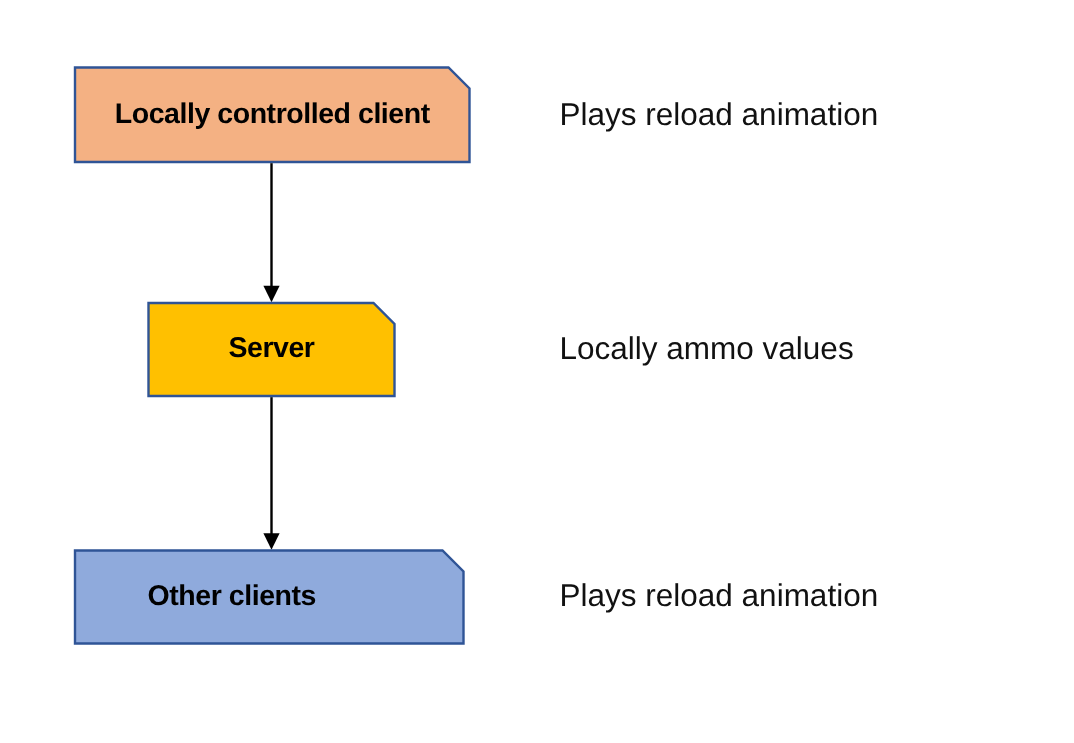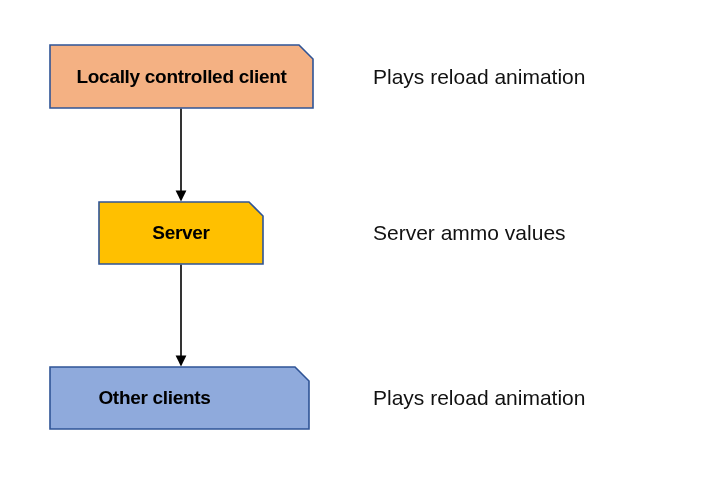--- a/index.html
+++ b/index.html
@@ -71,17 +71,17 @@
   </svg>
 
   <div class="node-label node-label-1">Locally controlled client</div>
 
   <div class="node-label node-label-2">Server</div>
 
   <div class="node-label node-label-3">Other clients</div>
 
   <div class="annotation annotation-1">Plays reload animation</div>
 
-  <div class="annotation annotation-2">Server ammo values</div>
+  <div class="annotation annotation-2">Locally ammo values</div>
 
   <div class="annotation annotation-3">Plays reload animation</div>
 
 </div>
 
 </body></html>

